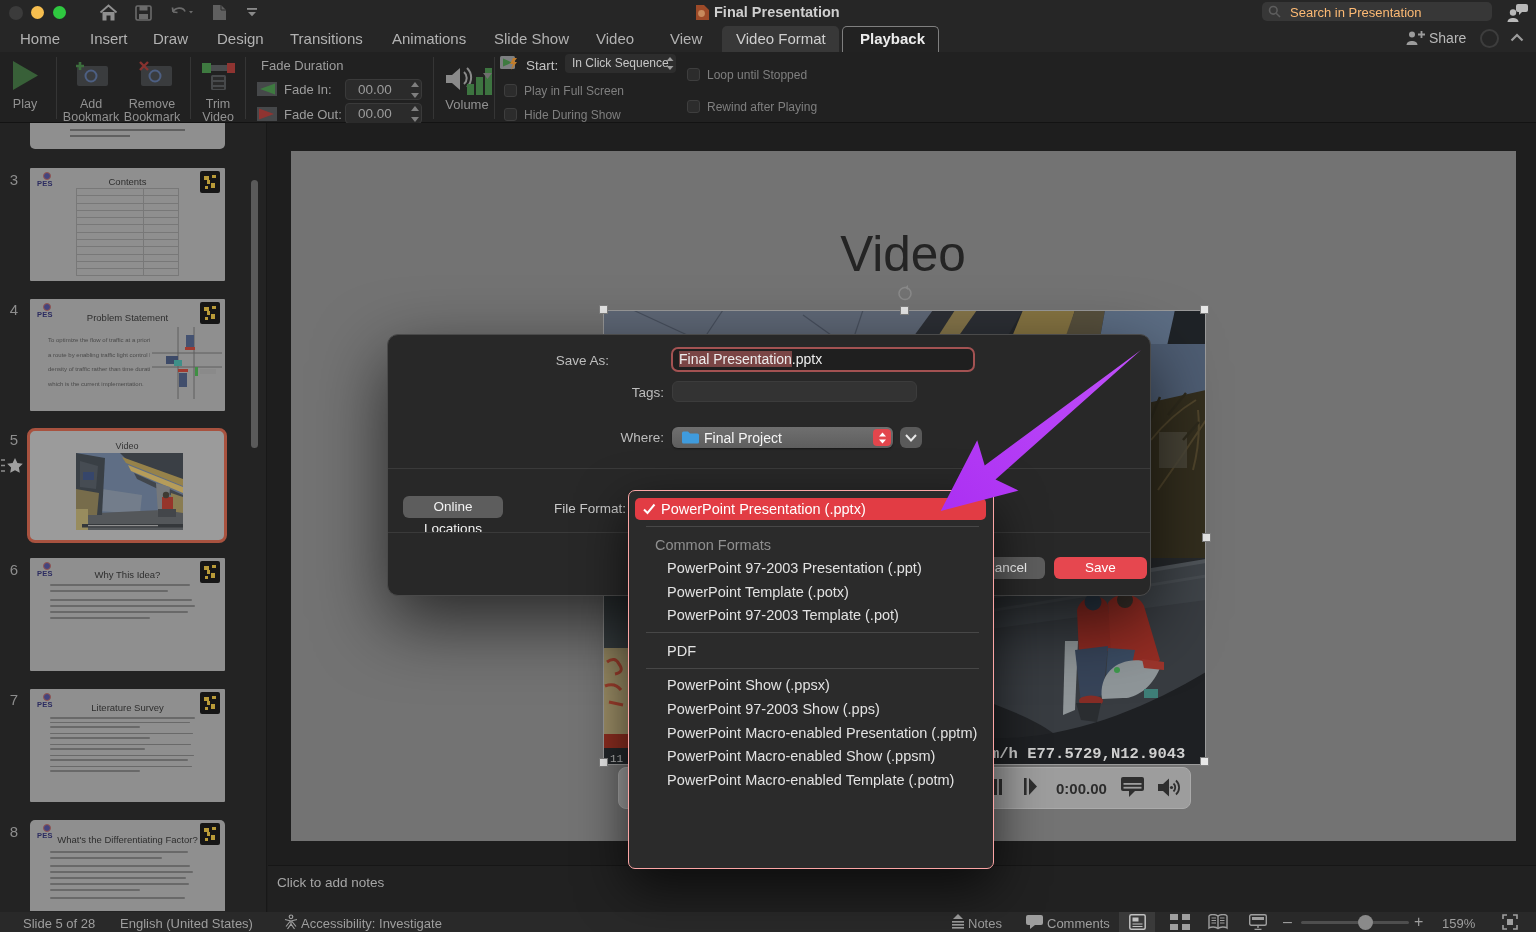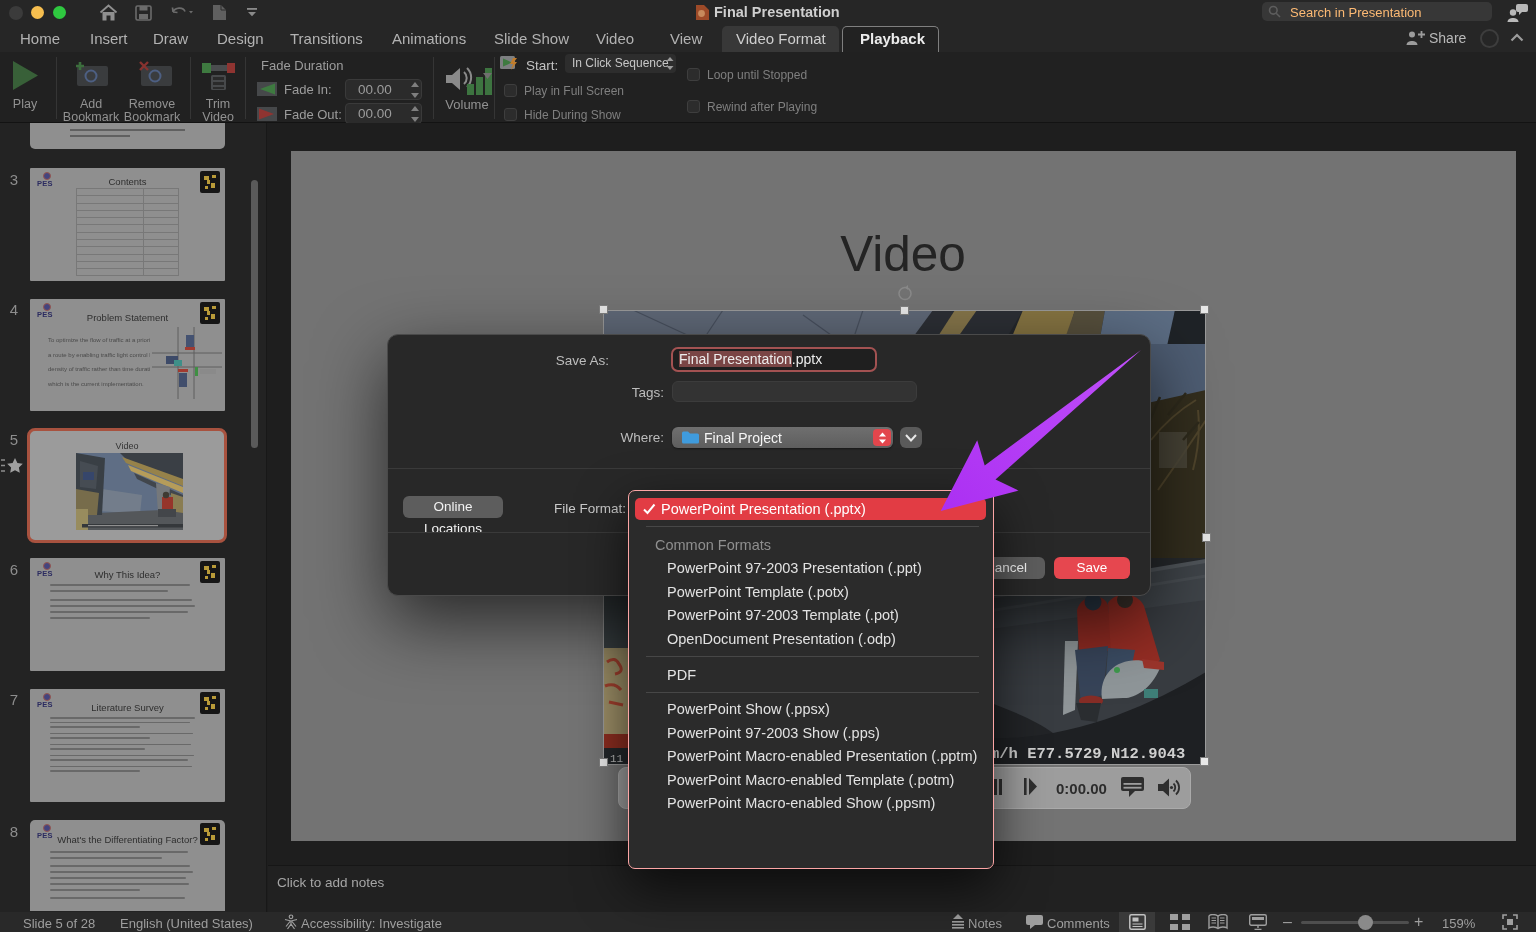--- a/index.html
+++ b/index.html
@@ -467,21 +467,21 @@
 <div class="dot" style="left:1358px;top:914.5px;width:15px;height:15px;background:#8a8a8a"></div>
 <div class="ab" style="left:1414px;top:913px;font-size:16px;color:#9e9e9e">+</div>
 <div class="sbi" style="left:1442px">159%</div>
 <svg class="ab" style="left:1502px;top:914px" width="16" height="16" viewBox="0 0 16 16">
   <path d="M1 5 L1 1 L5 1 M11 1 L15 1 L15 5 M15 11 L15 15 L11 15 M5 15 L1 15 L1 11" fill="none" stroke="#9e9e9e" stroke-width="1.6"></path>
   <rect x="5" y="5" width="6" height="6" fill="#9e9e9e"></rect>
 </svg>
 
 <div class="ab" style="left:387px;top:334px;width:764px;height:262px;background:#282828;border:1px solid #4a4a4a;border-radius:11px;box-shadow:0 25px 70px rgba(0,0,0,0.65);z-index:40">
   <div class="ab" style="left:113px;top:18px;width:163px;text-align:center;font-size:13.5px;color:#bdbdbd">Save As:</div>
-  <div class="ab" style="left:283px;top:12px;width:206px;height:25px;background:#1f1f1f;border:2px solid #a35252;border-radius:7px;line-height:21px;font-size:14px;color:#ededed;padding-left:6px;white-space:nowrap"><span style="background:#7a4545">Final Presentation</span>.pptx</div>
+  <div class="ab" style="left:283px;top:12px;width:304px;height:25px;background:#1f1f1f;border:2px solid #a35252;border-radius:7px;line-height:21px;font-size:14px;color:#ededed;padding-left:6px;white-space:nowrap"><span style="background:#7a4545">Final Presentation</span>.pptx</div>
   <div class="ab" style="left:113px;top:50px;width:163px;text-align:right;font-size:13.5px;color:#bdbdbd">Tags:</div>
   <div class="ab" style="left:284px;top:46px;width:245px;height:21px;background:#333333;border:1px solid #3c3c3c;border-radius:6px"></div>
   <div class="ab" style="left:113px;top:95px;width:163px;text-align:right;font-size:13.5px;color:#bdbdbd">Where:</div>
   <div class="ab" style="left:284px;top:92px;width:221px;height:21px;background:linear-gradient(#6f6f6f,#5e5e5e);border-radius:6px;box-shadow:0 1px 2px rgba(0,0,0,0.4)">
     <svg class="ab" style="left:10px;top:4px" width="17" height="13" viewBox="0 0 17 13">
       <path d="M0 2 a1.5 1.5 0 0 1 1.5 -1.5 L6 0.5 L8 2.5 L15.5 2.5 a1.5 1.5 0 0 1 1.5 1.5 L17 11 a1.5 1.5 0 0 1 -1.5 1.5 L1.5 12.5 A1.5 1.5 0 0 1 0 11 Z" fill="#3f9bdd"></path>
     </svg>
     <div class="ab" style="left:32px;top:2.5px;font-size:14px;color:#f5f5f5">Final Project</div>
     <div class="ab" style="left:201px;top:2px;width:18px;height:17px;background:#e2464c;border-radius:4px">
       <svg class="ab" style="left:3.5px;top:2.5px" width="11" height="12" viewBox="0 0 11 12">
@@ -493,44 +493,43 @@
   <div class="ab" style="left:512px;top:92px;width:22px;height:21px;background:#5a5a5a;border-radius:6px">
     <svg class="ab" style="left:5px;top:6.5px" width="12" height="8" viewBox="0 0 12 8">
       <path d="M1 1 L6 6.5 L11 1" fill="none" stroke="#e8e8e8" stroke-width="2"></path>
     </svg>
   </div>
   <div class="ab" style="left:0;top:133px;width:100%;height:1px;background:#3a3a3a"></div>
   <div class="ab" style="left:15px;top:161px;width:100px;height:22px;background:#5d5d5d;border-radius:6px;text-align:center;font-size:13.5px;color:#f2f2f2;line-height:22px">Online Locations</div>
   <div class="ab" style="left:166px;top:166px;font-size:13.5px;color:#c9c9c9">File Format:</div>
   <div class="ab" style="left:0;top:197px;width:100%;height:1px;background:#3a3a3a"></div>
   <div class="ab" style="left:579px;top:222px;width:78px;height:22px;background:#5d5d5d;border-radius:6px;text-align:center;font-size:13.5px;color:#f2f2f2;line-height:22px">Cancel</div>
-  <div class="ab" style="left:666px;top:222px;width:76px;height:22px;background:#e6474f;border-radius:6px;text-align:center;font-size:13.5px;color:#ffffff;line-height:22px">Save</div>
+  <div class="ab" style="left:666px;top:222px;width:93px;height:22px;background:#e6474f;border-radius:6px;text-align:center;font-size:13.5px;color:#ffffff;line-height:22px">Save</div>
 </div>
 
 <div class="ab" style="left:628px;top:490px;width:366px;height:379px;background:#2b2b2b;border:1px solid #fca5a5;border-radius:7px;box-shadow:0 18px 50px rgba(0,0,0,0.65);z-index:50;padding-top:6px">
   <div style="position:relative;margin:1px 7px 0 6px;height:22px;background:#e23c44;border-radius:5px;color:#fff;font-size:14.5px;line-height:22px;white-space:nowrap">
     <svg style="position:absolute;left:8px;top:5px" width="13" height="12" viewBox="0 0 13 12">
         <path d="M1 6.5 L4.5 10 L11.5 1.5" fill="none" stroke="#fff" stroke-width="2"></path>
       </svg>
     <span style="padding-left:26px">PowerPoint Presentation (.pptx)</span>
   </div>
   <div class="msep" style="margin-top:5.5px"></div>
   <div class="mhead">Common Formats</div>
   <div class="mitem">PowerPoint 97-2003 Presentation (.ppt)</div>
   <div class="mitem">PowerPoint Template (.potx)</div>
   <div class="mitem">PowerPoint 97-2003 Template (.pot)</div>
-  <div class="mitem">OpenDocument Presentation (.odp)</div>
   <div class="msep"></div>
   <div class="mitem">PDF</div>
   <div class="msep" style="margin-bottom:5px"></div>
   <div class="mitem">PowerPoint Show (.ppsx)</div>
   <div class="mitem">PowerPoint 97-2003 Show (.pps)</div>
   <div class="mitem">PowerPoint Macro-enabled Presentation (.pptm)</div>
+  <div class="mitem">PowerPoint Macro-enabled Show (.ppsm)</div>
   <div class="mitem">PowerPoint Macro-enabled Template (.potm)</div>
-  <div class="mitem">PowerPoint Macro-enabled Show (.ppsm)</div>
 </div>
 
 <svg class="ab" style="left:900px;top:330px;z-index:60" width="260" height="200" viewBox="0 0 260 200">
   <defs>
     <linearGradient id="pg" x1="1" y1="0" x2="0" y2="1">
       <stop offset="0" stop-color="#c050fa"></stop>
       <stop offset="1" stop-color="#ab2ff2"></stop>
     </linearGradient>
   </defs>
   <polygon points="241,20 84.7,135.4 77.2,110.2 40.7,181 118.5,160.6 95.5,149.4" fill="url(#pg)"></polygon>

